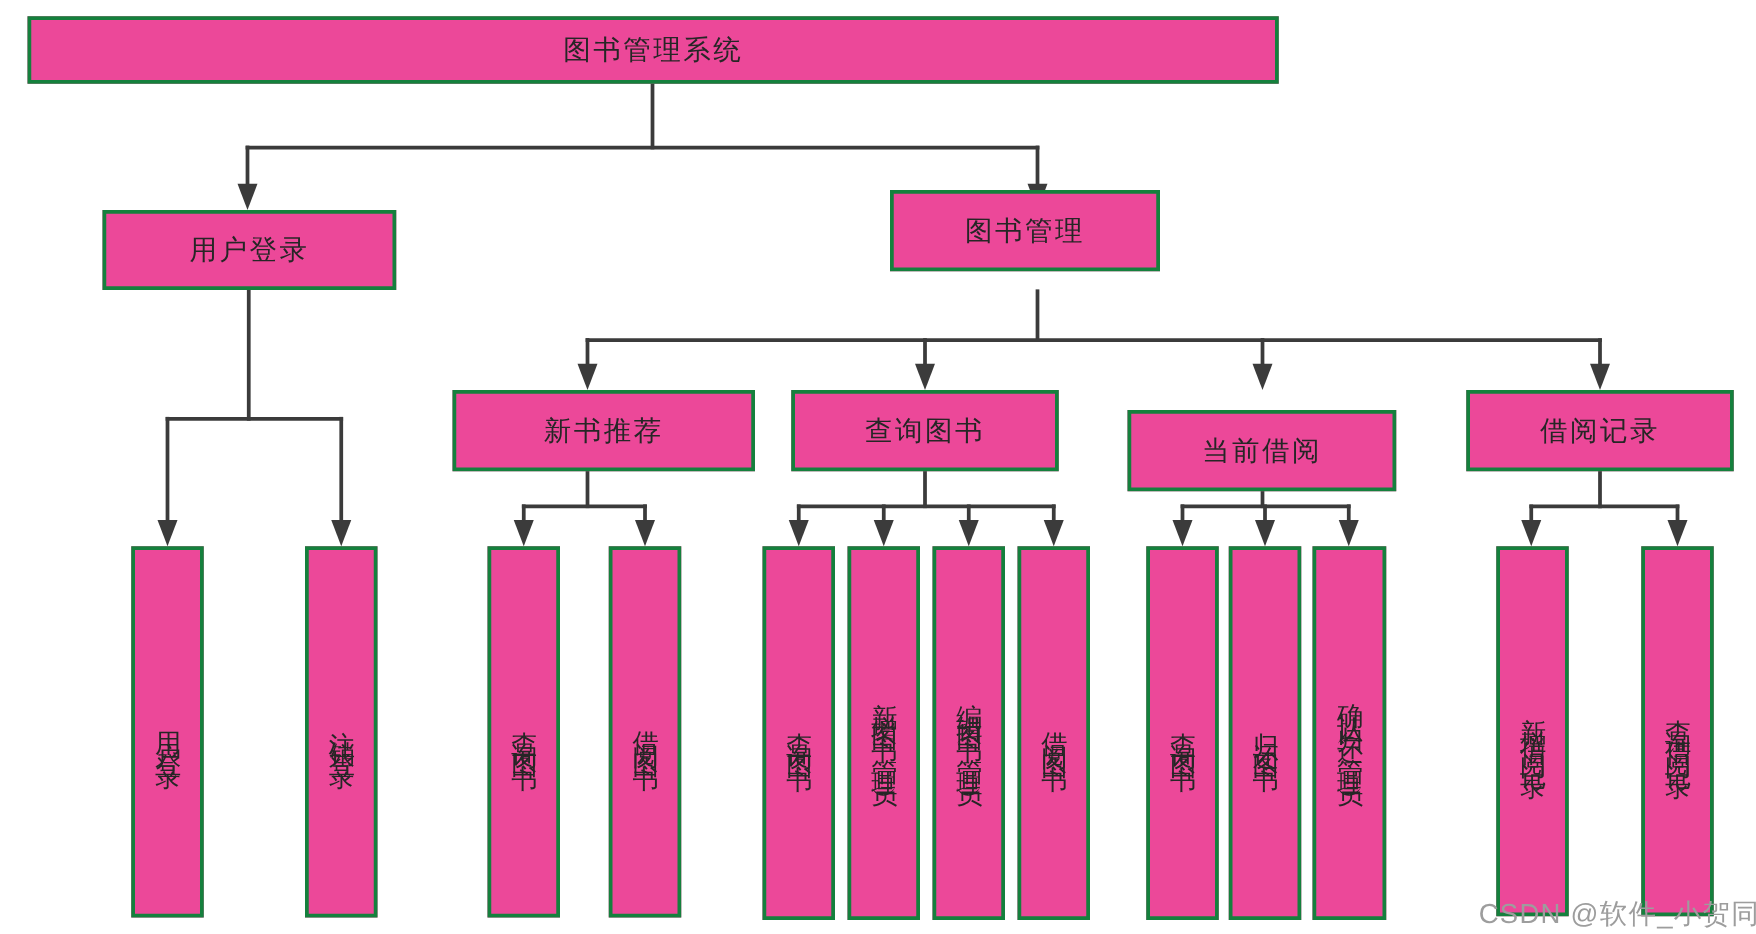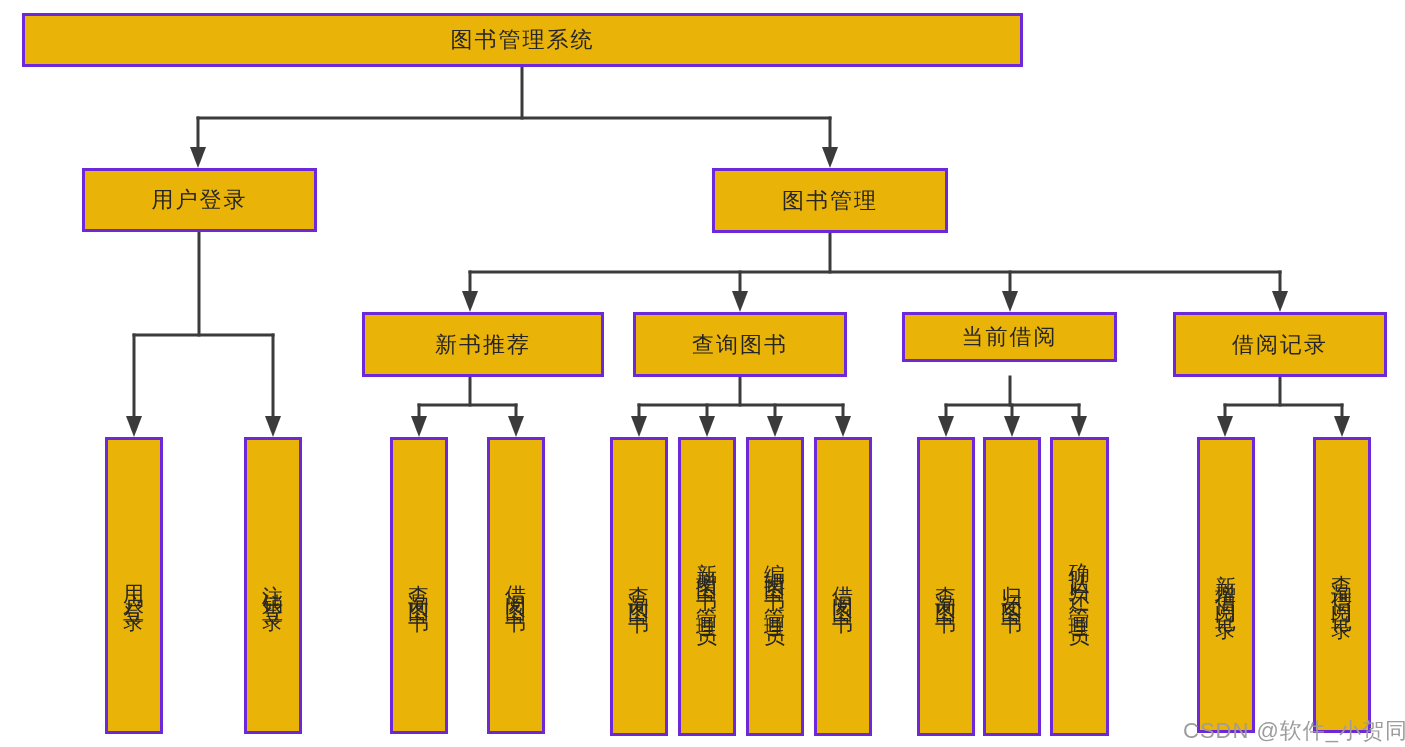--- a/index.html
+++ b/index.html
@@ -2,21 +2,21 @@
 <html><head>
 <meta charset="utf-8">
 <style>
   html,body { margin:0; padding:0; background:#ffffff; }
   .stage {
     position:relative; width:1405px; height:747px; background:#ffffff;
     font-family:"Liberation Sans","DejaVu Sans",sans-serif; overflow:hidden;
   }
   .box {
     position:absolute; box-sizing:border-box;
-    border:3px solid #6d28d9; background:#eab308;
+    border:3px solid #15803d; background:#ec4899;
     display:flex; align-items:center; justify-content:center;
     color:#262626; z-index:2;
   }
   .box.h .lbl { font-size:22px; letter-spacing:2px; white-space:nowrap; }
   .box.v .lbl {
     writing-mode:vertical-rl; text-orientation:mixed;
     font-size:21px; letter-spacing:9px; line-height:1; white-space:nowrap;
   }
   svg.connectors { position:absolute; left:0; top:0; z-index:1; }
   svg.connectors line { stroke:#3b3b3b; stroke-width:3; stroke-linecap:square; }
@@ -107,31 +107,31 @@
     </g>
   </svg>
 
   <div class="box h" style="left:22px;top:13px;width:1001px;height:54px">
     <span class="lbl">图书管理系统</span>
   </div>
 
   <div class="box h" style="left:82px;top:168px;width:235px;height:64px">
     <span class="lbl">用户登录</span>
   </div>
-  <div class="box h" style="left:712px;top:168px;width:236px;height:65px">
+  <div class="box h" style="left:712px;top:152px;width:216px;height:65px">
     <span class="lbl">图书管理</span>
   </div>
 
   <div class="box h" style="left:362px;top:312px;width:242px;height:65px">
     <span class="lbl">新书推荐</span>
   </div>
   <div class="box h" style="left:633px;top:312px;width:214px;height:65px">
     <span class="lbl">查询图书</span>
   </div>
-  <div class="box h" style="left:902px;top:312px;width:215px;height:50px">
+  <div class="box h" style="left:902px;top:328px;width:215px;height:65px">
     <span class="lbl">当前借阅</span>
   </div>
   <div class="box h" style="left:1173px;top:312px;width:214px;height:65px">
     <span class="lbl">借阅记录</span>
   </div>
 
   <div class="box v" style="left:105px;top:437px;width:58px;height:297px">
     <span class="lbl">用户登录</span>
   </div>
   <div class="box v" style="left:244px;top:437px;width:58px;height:297px">

